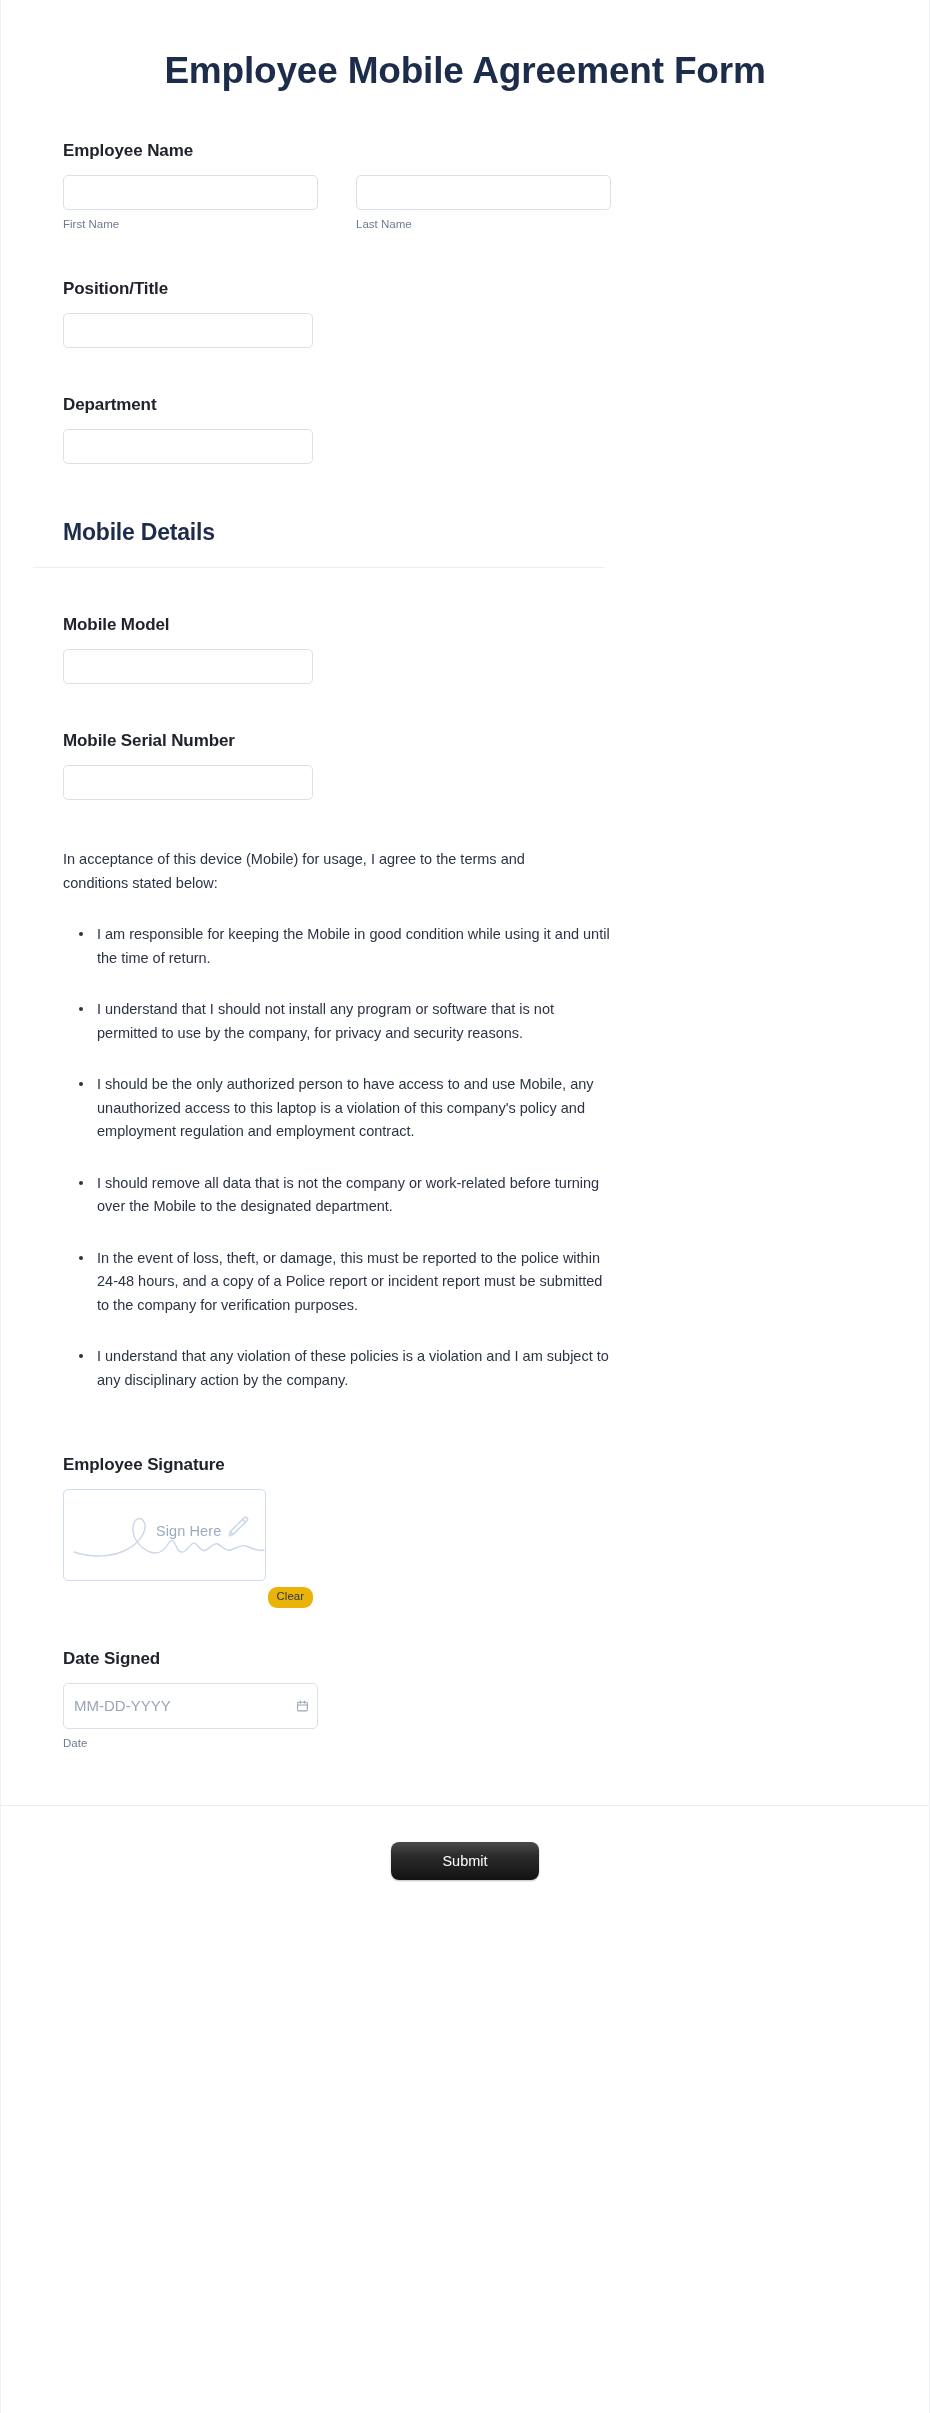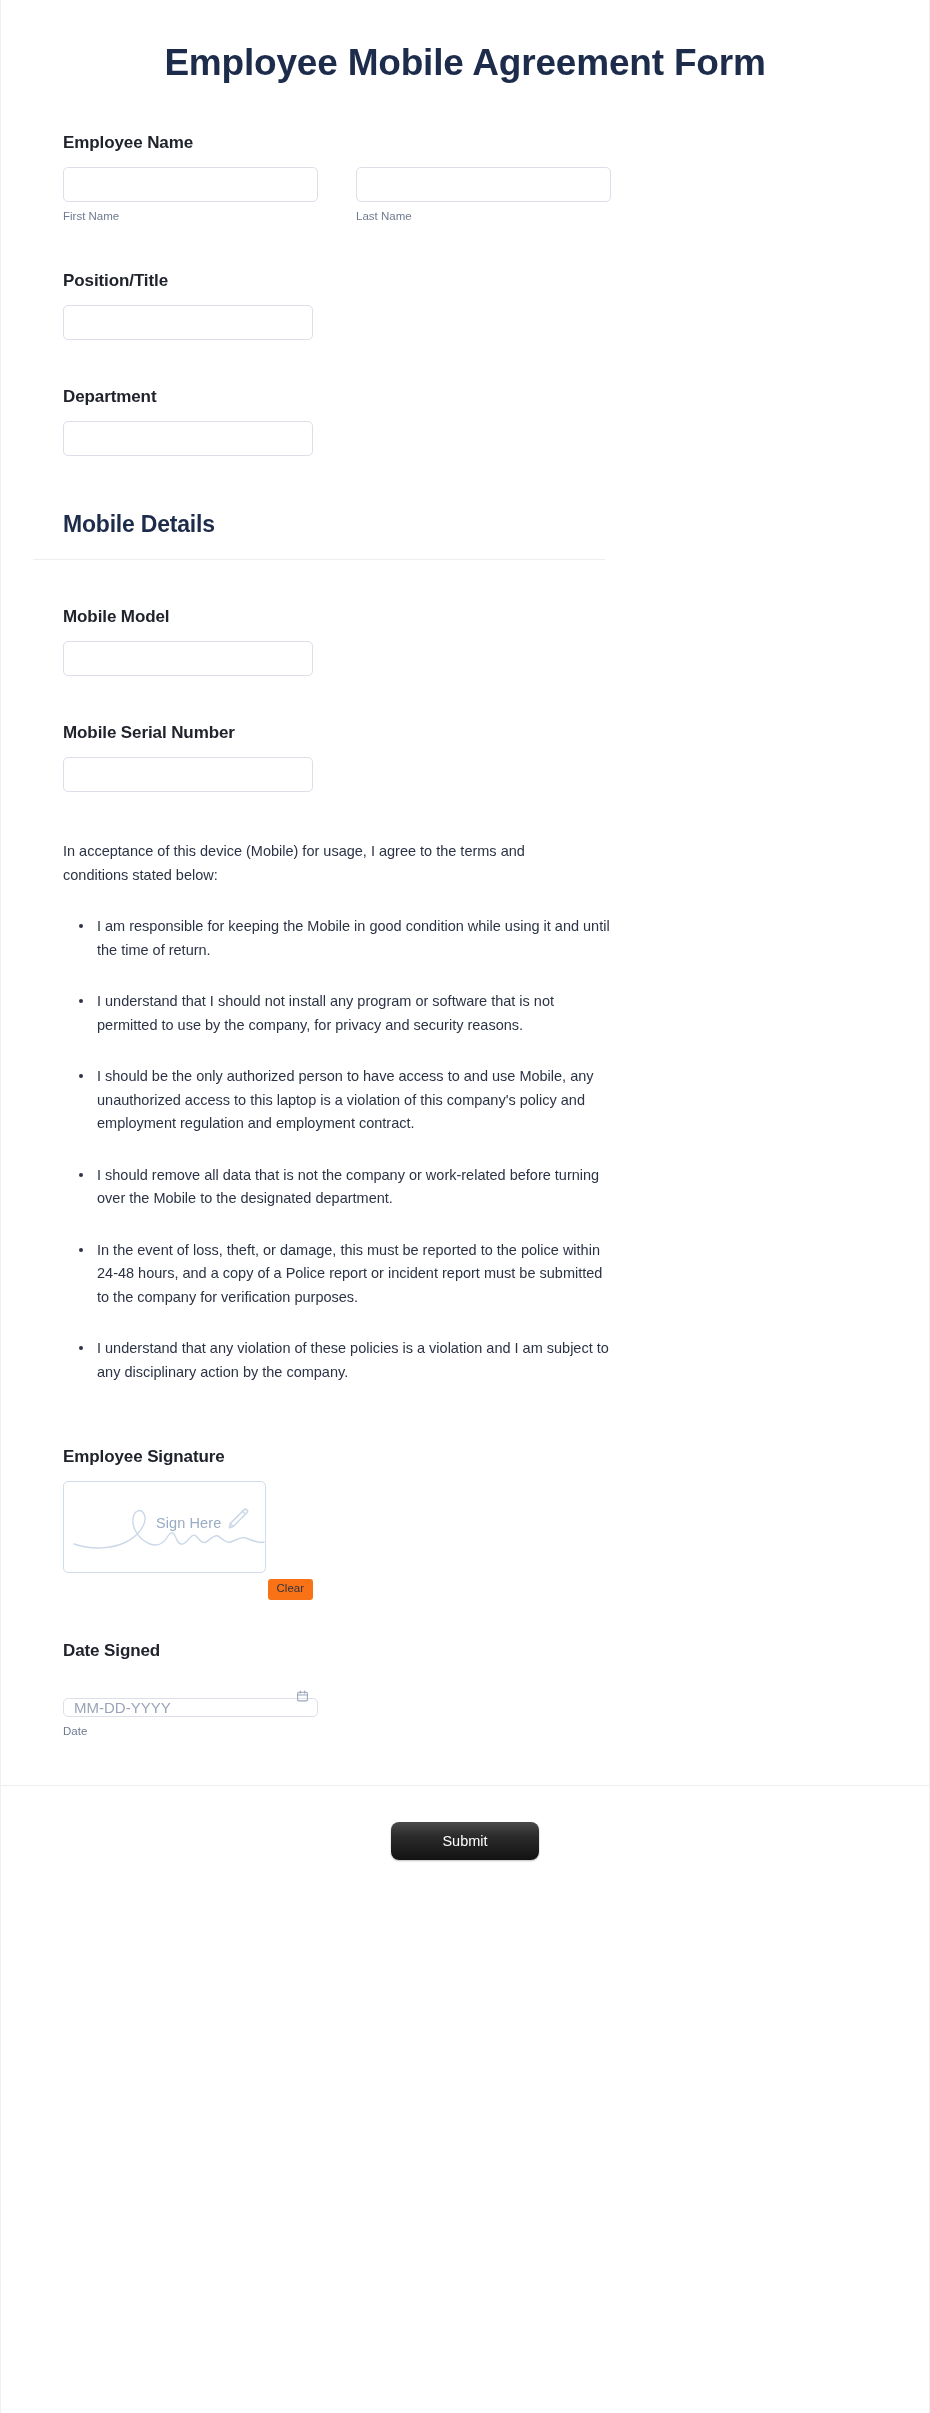--- a/index.html
+++ b/index.html
@@ -16,21 +16,21 @@
     width: 930px;
     min-height: 2413px;
     background: #ffffff;
     border-left: 1px solid #eef0f3;
     border-right: 1px solid #eef0f3;
     position: relative;
     display: flex;
     flex-direction: column;
   }
   .form-body {
-    padding: 0 62px;
+    padding: 8px 62px;
   }
 
   
   .form-title {
     text-align: center;
     font-size: 37px;
     font-weight: bold;
     color: #1d2c4b;
     letter-spacing: -0.2px;
     margin: 40px 0 0 0;
@@ -155,49 +155,48 @@
     width: 250px;
     height: 56px;
   }
   .clear-row {
     width: 250px;
     display: flex;
     justify-content: flex-end;
     margin-top: 6px;
   }
   .clear-btn {
-    background: #f97316;
+    background: #eab308;
     border: none;
-    border-radius: 3px;
+    border-radius: 9px;
     color: #2c3345;
     font-family: "Liberation Sans", sans-serif;
     font-size: 11.5px;
     padding: 4px 9px 5px 9px;
     cursor: pointer;
     line-height: 1;
   }
 
   
   .date-field { margin-top: 40px; }
   .date-wrap {
     position: relative;
     width: 255px;
   }
   .date-input {
-    height: 19px;
+    height: 46px;
     width: 255px;
     border: 1px solid #dcdfe8;
     border-radius: 5px;
     font-family: "Liberation Sans", sans-serif;
     font-size: 15px;
     color: #2c3345;
     padding: 0 32px 0 10px;
     outline: none;
     background: #ffffff;
-    margin-top: 23px;
   }
   .date-input::placeholder { color: #9aa4b8; }
   .cal-icon {
     position: absolute;
     right: 9px;
     top: 50%;
     transform: translateY(-50%);
     width: 13px;
     height: 13px;
     pointer-events: none;

